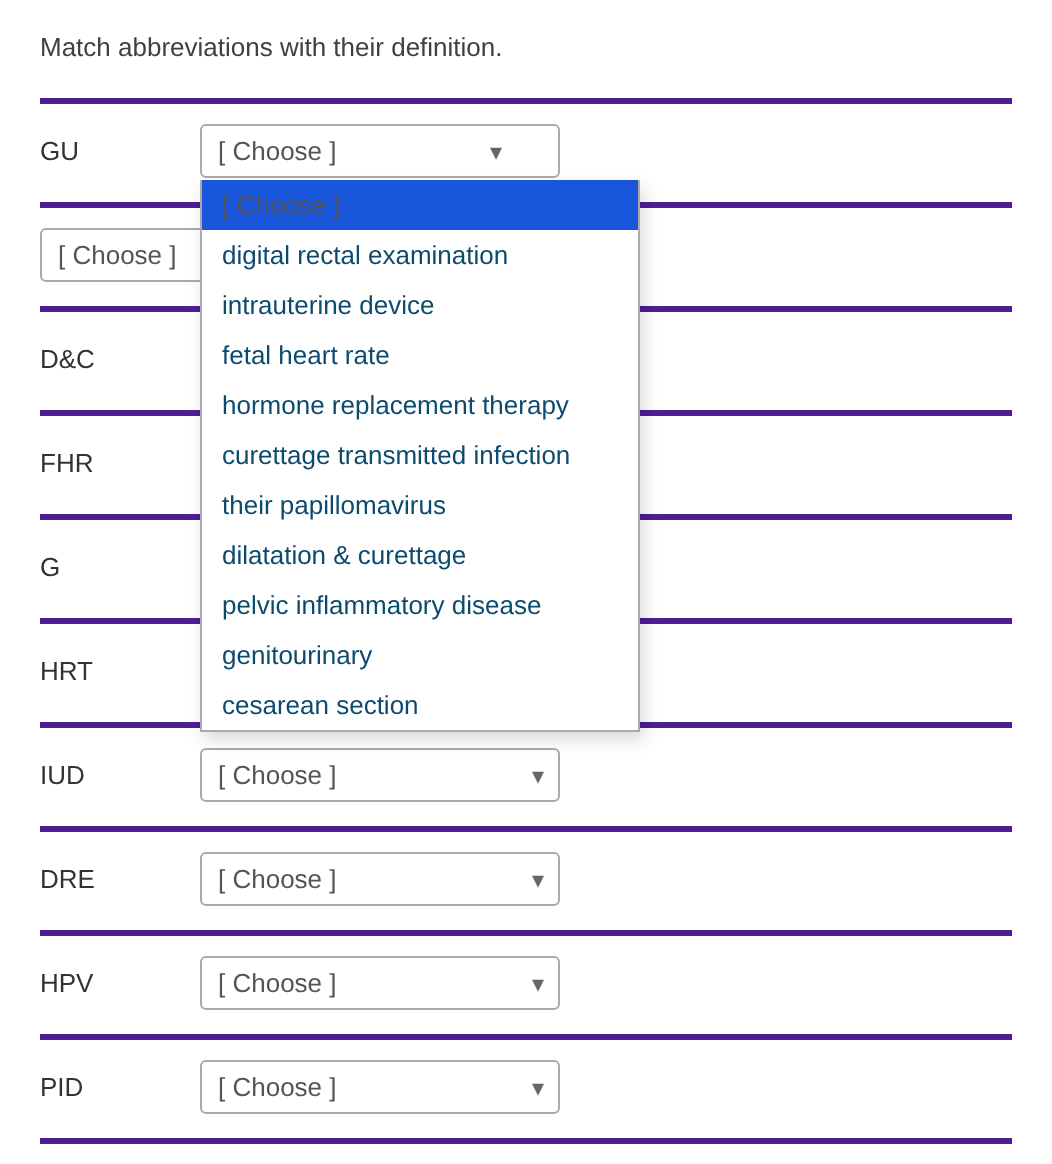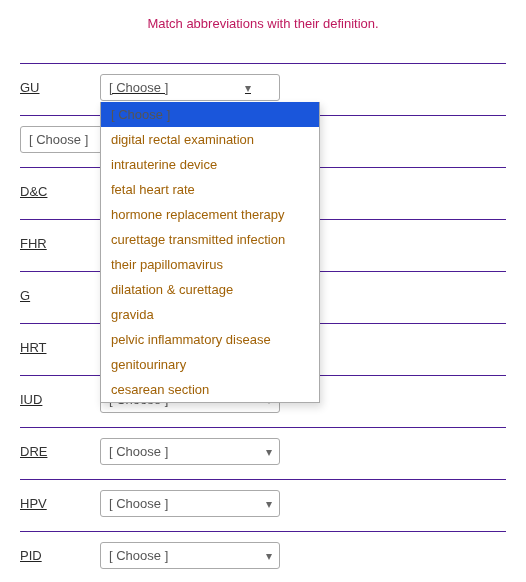--- a/index.html
+++ b/index.html
@@ -12,31 +12,29 @@
       color: #222;
     }
     .container {
       background: #fff;
       padding: 16px 20px;
       min-height: 582px;
       position: relative;
     }
     .instructions {
       font-size: 13px;
-      color: #be185d;
-      margin-bottom: 32px;
-      text-align: center;
+      color: #404040;
+      margin-bottom: 18px;
     }
     .match-row {
       display: flex;
       align-items: flex-start;
-      border-top: 1px solid #4c1d95;
+      border-top: 3px solid #4c1d95;
       min-height: 52px;
       padding: 10px 0;
-      text-decoration: underline;
     }
     .match-row:last-child {
       border-bottom: 1px solid #ccc;
     }
     .abbrev {
       width: 80px;
       font-size: 13px;
       font-weight: normal;
       color: #333;
       padding-top: 6px;
@@ -104,21 +102,21 @@
       width: 220px;
       background: #fff;
       border: 1px solid #aaa;
       border-top: none;
       z-index: 100;
       box-shadow: 2px 4px 8px rgba(0,0,0,0.15);
     }
     .dropdown-item {
       padding: 5px 10px;
       font-size: 13px;
-      color: #a16207;
+      color: #0c4a6e;
       cursor: pointer;
       white-space: nowrap;
     }
     .dropdown-item.selected {
       background: #1a56db;
       color: #fff;
     }
     .dropdown-item.placeholder-item {
       color: #555;
     }
@@ -140,21 +138,20 @@
         </div>
         <div class="dropdown-list">
           <div class="dropdown-item selected placeholder-item">[ Choose ]</div>
           <div class="dropdown-item">digital rectal examination</div>
           <div class="dropdown-item">intrauterine device</div>
           <div class="dropdown-item">fetal heart rate</div>
           <div class="dropdown-item">hormone replacement therapy</div>
           <div class="dropdown-item">curettage transmitted infection</div>
           <div class="dropdown-item">their papillomavirus</div>
           <div class="dropdown-item">dilatation &amp; curettage</div>
-          <div class="dropdown-item">gravida</div>
           <div class="dropdown-item">pelvic inflammatory disease</div>
           <div class="dropdown-item">genitourinary</div>
           <div class="dropdown-item">cesarean section</div>
         </div>
       </div>
     </div>
 
     <div class="match-row">
       <div class="select-wrapper">
         <select class="select-box">

